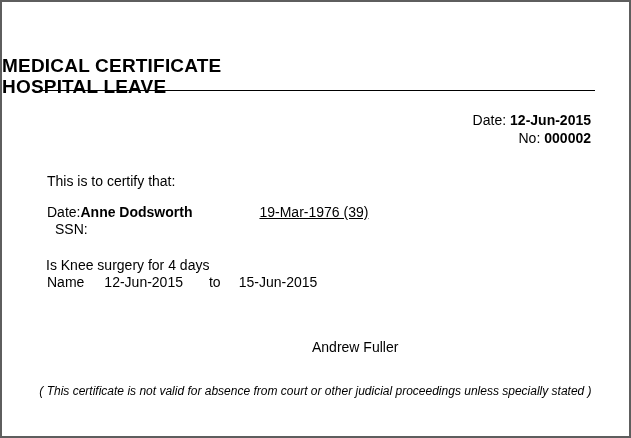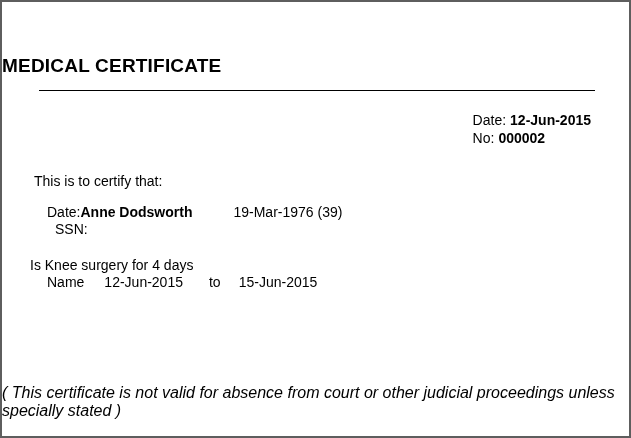--- a/index.html
+++ b/index.html
@@ -35,52 +35,54 @@
     top: 88px;
     left: 37px;
     width: 556px;
     height: 0;
     border-top: 1px solid #000000;
   }
   .meta-block {
     position: absolute;
     top: 109px;
     right: 38px;
+    text-align: right;
     line-height: 18px;
   }
   .meta-row .value {
     font-weight: 700;
     margin-left: 4px;
   }
   .certify-line {
     position: absolute;
-    left: 32px;
+    left: 45px;
     top: 171px;
     text-align: right;
   }
   .name-row {
     position: absolute;
     left: 45px;
     top: 202px;
     white-space: nowrap;
   }
   .name-row .name-value {
     font-weight: 700;
   }
   .name-row .birth-info {
-    margin-left: 41px;
+    margin-left: 67px;
+    text-decoration: underline;
   }
   .ssn-row {
     position: absolute;
     left: 53px;
     top: 219px;
   }
   .diagnosis-line {
     position: absolute;
-    left: 28px;
+    left: 44px;
     top: 255px;
   }
   .fromto-row {
     position: absolute;
     left: 45px;
     top: 272px;
     white-space: nowrap;
   }
   .fromto-row .from-date { margin-left: 20px; }
   .fromto-row .to-label  { margin-left: 26px; }
@@ -96,31 +98,33 @@
     position: absolute;
     left: 310px;
     top: 337px;
     line-height: 17px;
   }
   .footer-note {
     position: absolute;
     left: 0;
     right: 0;
     top: 382px;
+    text-align: center;
     font-style: italic;
-    font-size: 16px;
+    font-size: 12px;
   }
 </style>
 </head>
 <body>
 
 <div class="page">
 
   <div class="title-block">
     <div>MEDICAL CERTIFICATE</div>
+    <div>HOSPITAL LEAVE</div>
   </div>
 
   <div class="rule"></div>
 
   <div class="meta-block">
     <div class="meta-row">
       <span class="label">Date:</span><span class="value">12-Jun-2015</span>
     </div>
     <div class="meta-row">
       <span class="label">No:</span><span class="value">000002</span>
@@ -134,16 +138,17 @@
   </div>
 
   <div class="ssn-row">SSN:</div>
 
   <div class="diagnosis-line">Is Knee surgery for 4 days</div>
 
   <div class="fromto-row">
     <span>Name</span><span class="from-date">12-Jun-2015</span><span class="to-label">to</span><span class="to-date">15-Jun-2015</span>
   </div>
 
+  <div class="sig-name">Andrew Fuller</div>
 
   <div class="footer-note">( This certificate is not valid for absence from court or other judicial proceedings unless specially stated )</div>
 
 </div>
 
 </body></html>

